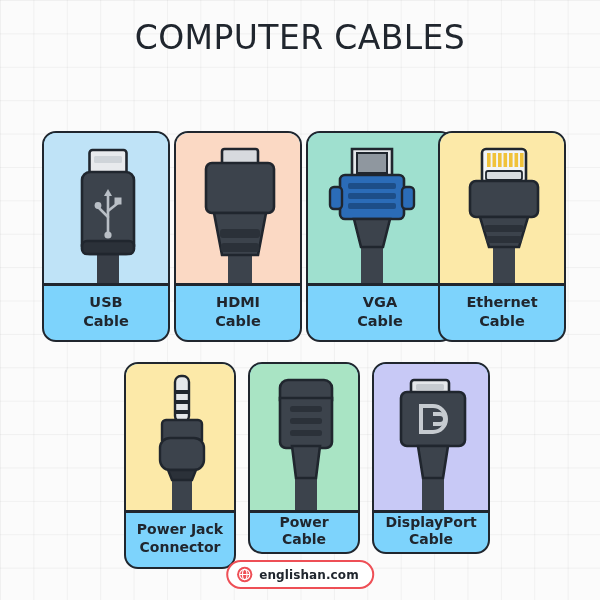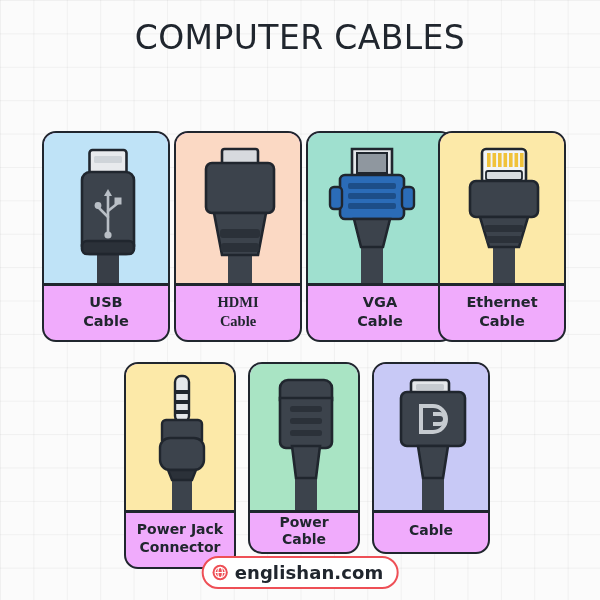--- a/index.html
+++ b/index.html
@@ -39,21 +39,21 @@
     font-size: 33px;
     line-height: 1.22;
     letter-spacing: 0.4px;
   }
   #title .l2 { display: block; }
 
   .card {
     position: absolute;
     border: 2.5px solid #20262e;
     border-radius: 14px;
-    background: #f0abfc;
+    background: #7dd3fc;
     overflow: hidden;
     box-sizing: border-box;
   }
   .card .art {
     position: absolute;
     left: 0; right: 0; top: 0;
     height: 150px;
     overflow: hidden;
   }
   .card .sep {
@@ -99,21 +99,21 @@
     padding: 4px 13px 4px 8px;
   }
   #footer .globe {
     width: 17px;
     height: 17px;
     display: block;
   }
   #footer .txt {
     color: #20262e;
     font-weight: 700;
-    font-size: 18px;
+    font-size: 12px;
     letter-spacing: 0.1px;
   }
 </style>
 </head>
 <body>
 
 <div id="grid"></div>
 
 <div id="page">
 
@@ -146,21 +146,21 @@
         <rect x="38" y="108" width="52" height="13" rx="5" fill="#2b3139" stroke="#20262e" stroke-width="2.6"></rect>
       </svg>
     </div>
     <div class="sep"></div>
     <div class="label">
       <span class="w">USB</span>
       <span class="w">Cable</span>
     </div>
   </div>
 
-  <div class="card row1" style="left:174px; top:131px; width:128px; height:211px;font-family:Liberation Serif, serif;">
+  <div class="card row1" style="left:174px; top:131px; width:128px; height:211px;">
     <div class="art" style="background:#fbd9c4;">
       <svg viewBox="0 0 128 150" width="128" height="150">
         <path d="M64 120 L64 150" stroke="#3c434c" stroke-width="24" fill="none"></path>
 
         <rect x="46" y="16" width="36" height="16" rx="2.5" fill="#d7dade" stroke="#20262e" stroke-width="2.6"></rect>
 
         <path d="M36 30 h56 a6 6 0 0 1 6 6 v38 a6 6 0 0 1 -6 6 h-56 a6 6 0 0 1 -6 -6 v-38 a6 6 0 0 1 6 -6 z" fill="#3c434c" stroke="#20262e" stroke-width="2.6"></path>
 
         <path d="M38 80 h52 l-8 42 h-36 z" fill="#3c434c" stroke="#20262e" stroke-width="2.6"></path>
         <rect x="44" y="96" width="40" height="9" rx="3" fill="#2b3139"></rect>
@@ -283,20 +283,21 @@
         <path d="M33 28 h52 a6 6 0 0 1 6 6 v42 a6 6 0 0 1 -6 6 h-52 a6 6 0 0 1 -6 -6 v-42 a6 6 0 0 1 6 -6 z" fill="#3c434c" stroke="#20262e" stroke-width="2.6"></path>
 
         <path d="M47 42 h12 a13 13 0 0 1 0 26 h-12 z" fill="none" stroke="#c6cbd0" stroke-width="4"></path>
         <path d="M59 50 h7 a5 5 0 0 1 0 10 h-7" fill="none" stroke="#c6cbd0" stroke-width="4"></path>
 
         <path d="M44 82 h30 l-5 32 h-20 z" fill="#3c434c" stroke="#20262e" stroke-width="2.6"></path>
       </svg>
     </div>
     <div class="sep" style="top:146px;"></div>
     <div class="label" style="top:146px;">
+      <span class="w">DisplayPort</span>
       <span class="w">Cable</span>
     </div>
   </div>
 
   <div id="footer">
     <span class="globe">
       <svg viewBox="0 0 20 20" width="17" height="17">
         <circle cx="10" cy="10" r="9" fill="#ee4f56"></circle>
         <g stroke="#ffffff" stroke-width="1.3" fill="none">
           <circle cx="10" cy="10" r="6"></circle>

